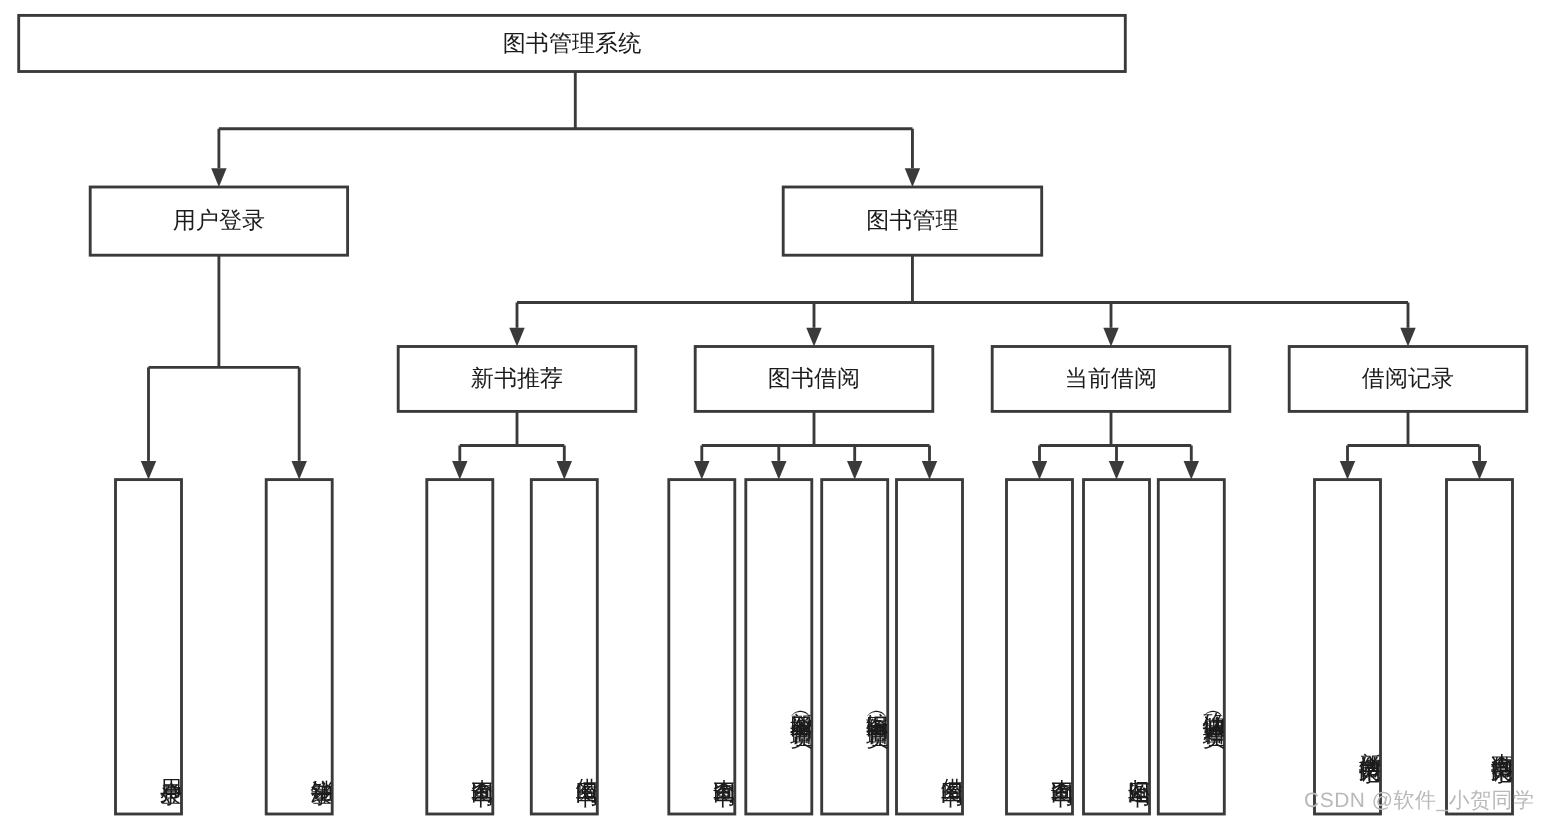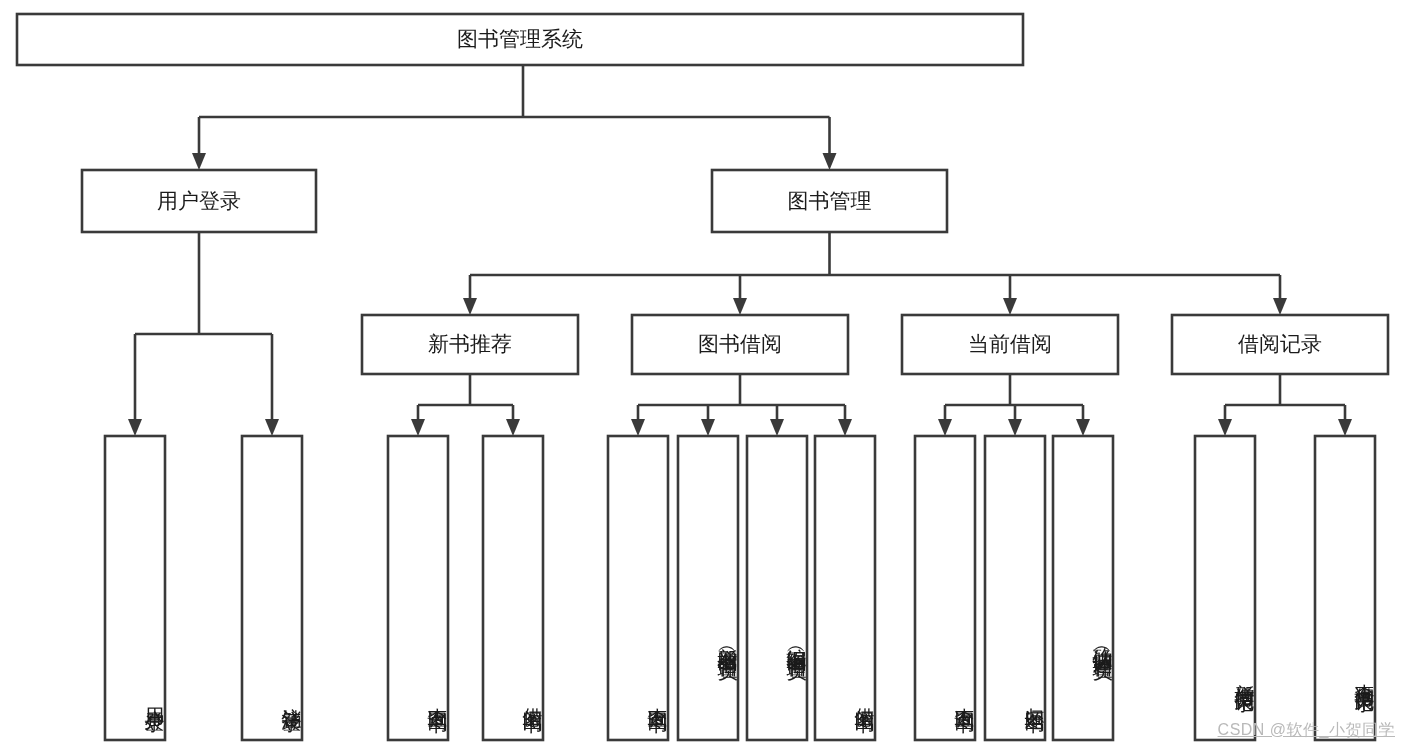--- a/index.html
+++ b/index.html
@@ -60,25 +60,24 @@
     display: flex;
     align-items: flex-start;
     justify-content: center;
     pointer-events: none;
   }
   .watermark {
     position: absolute;
     right: 10px;
     bottom: 6px;
     font-family: "Liberation Sans", "DejaVu Sans", sans-serif;
-    font-size: 16px;
+    font-size: 19px;
     color: #b9b9b9;
     white-space: nowrap;
     letter-spacing: 0.5px;
-    text-decoration: underline;
   }
 </style>
 </head>
 <body>
 
 <div id="diagram-root">
 
   <svg id="tree-svg" viewBox="0 0 1405 747">
     <g id="edges-layer">
         <line x1="523" y1="65" x2="523" y2="117" class="edge-line"></line>

